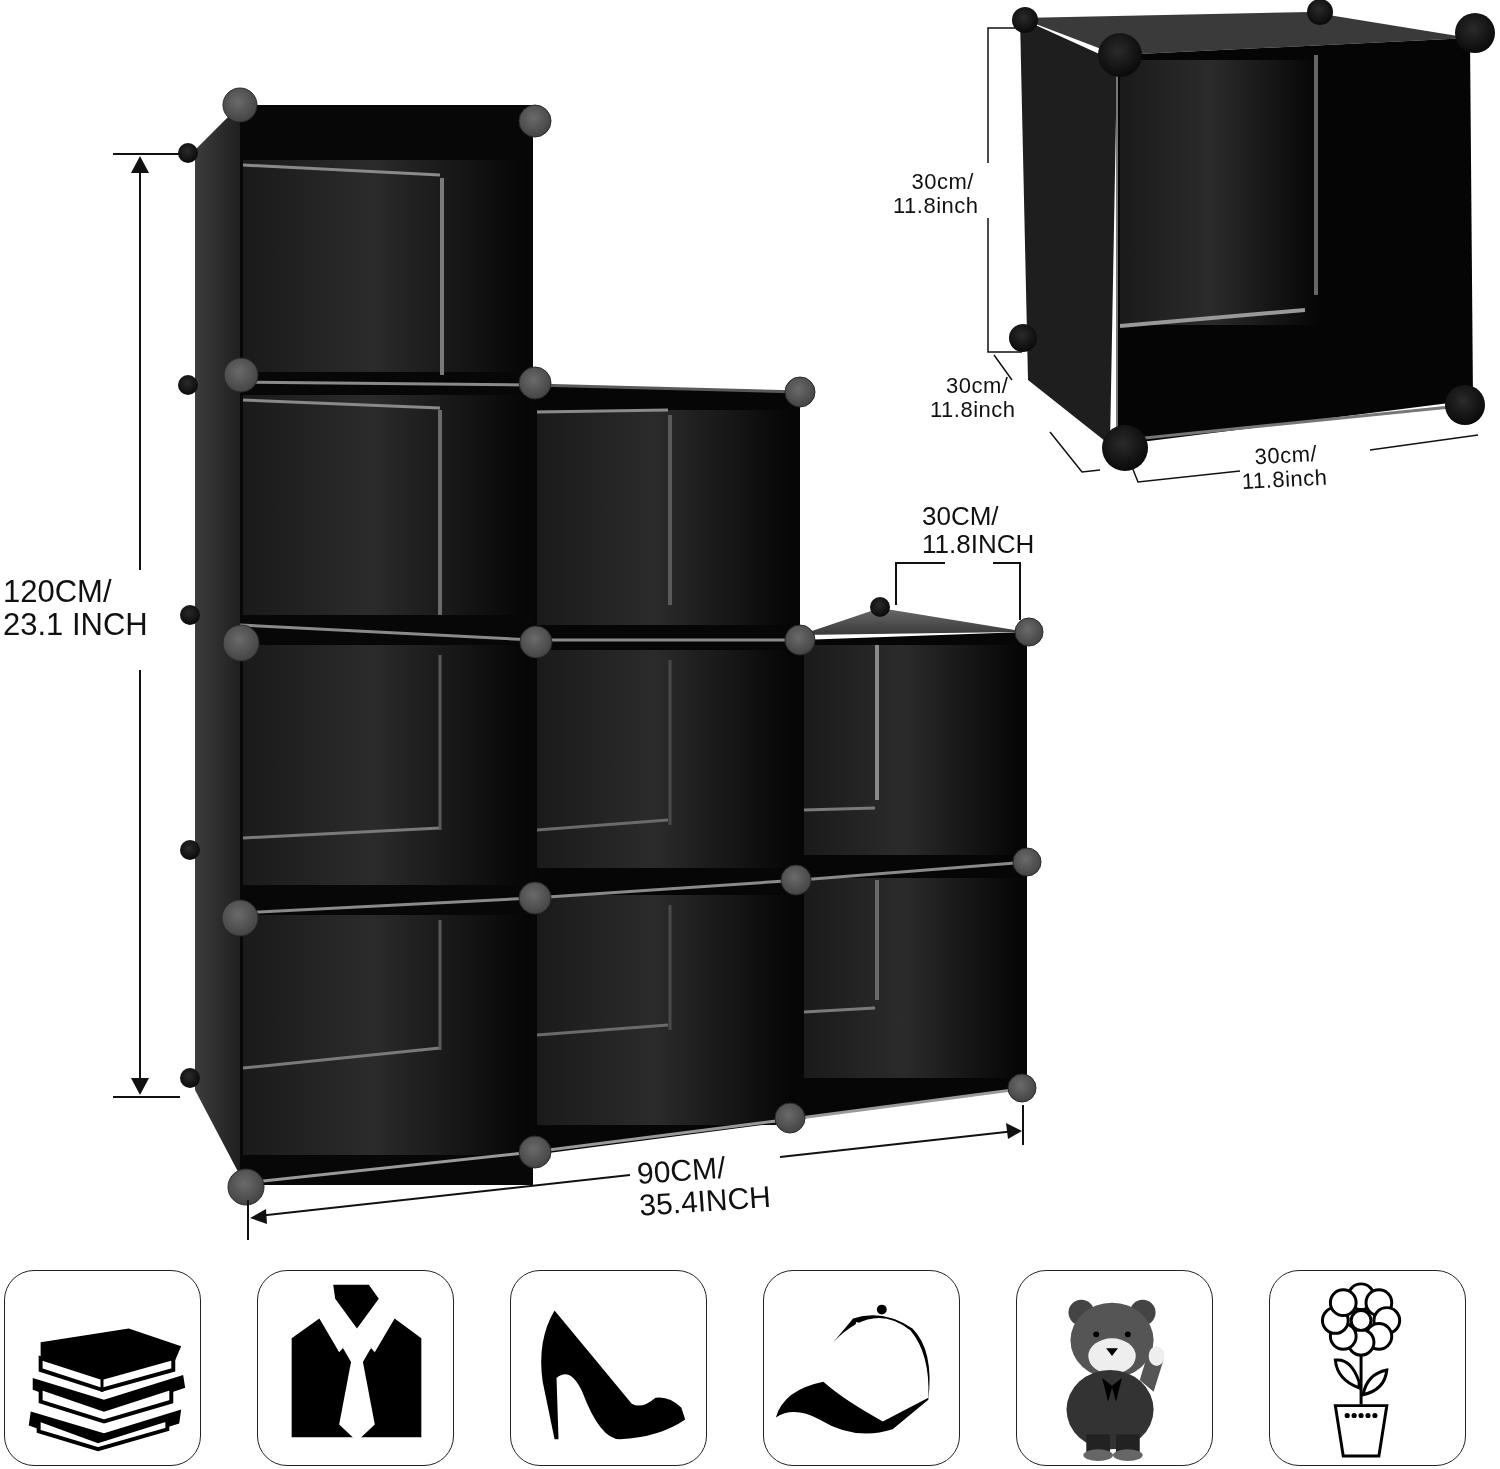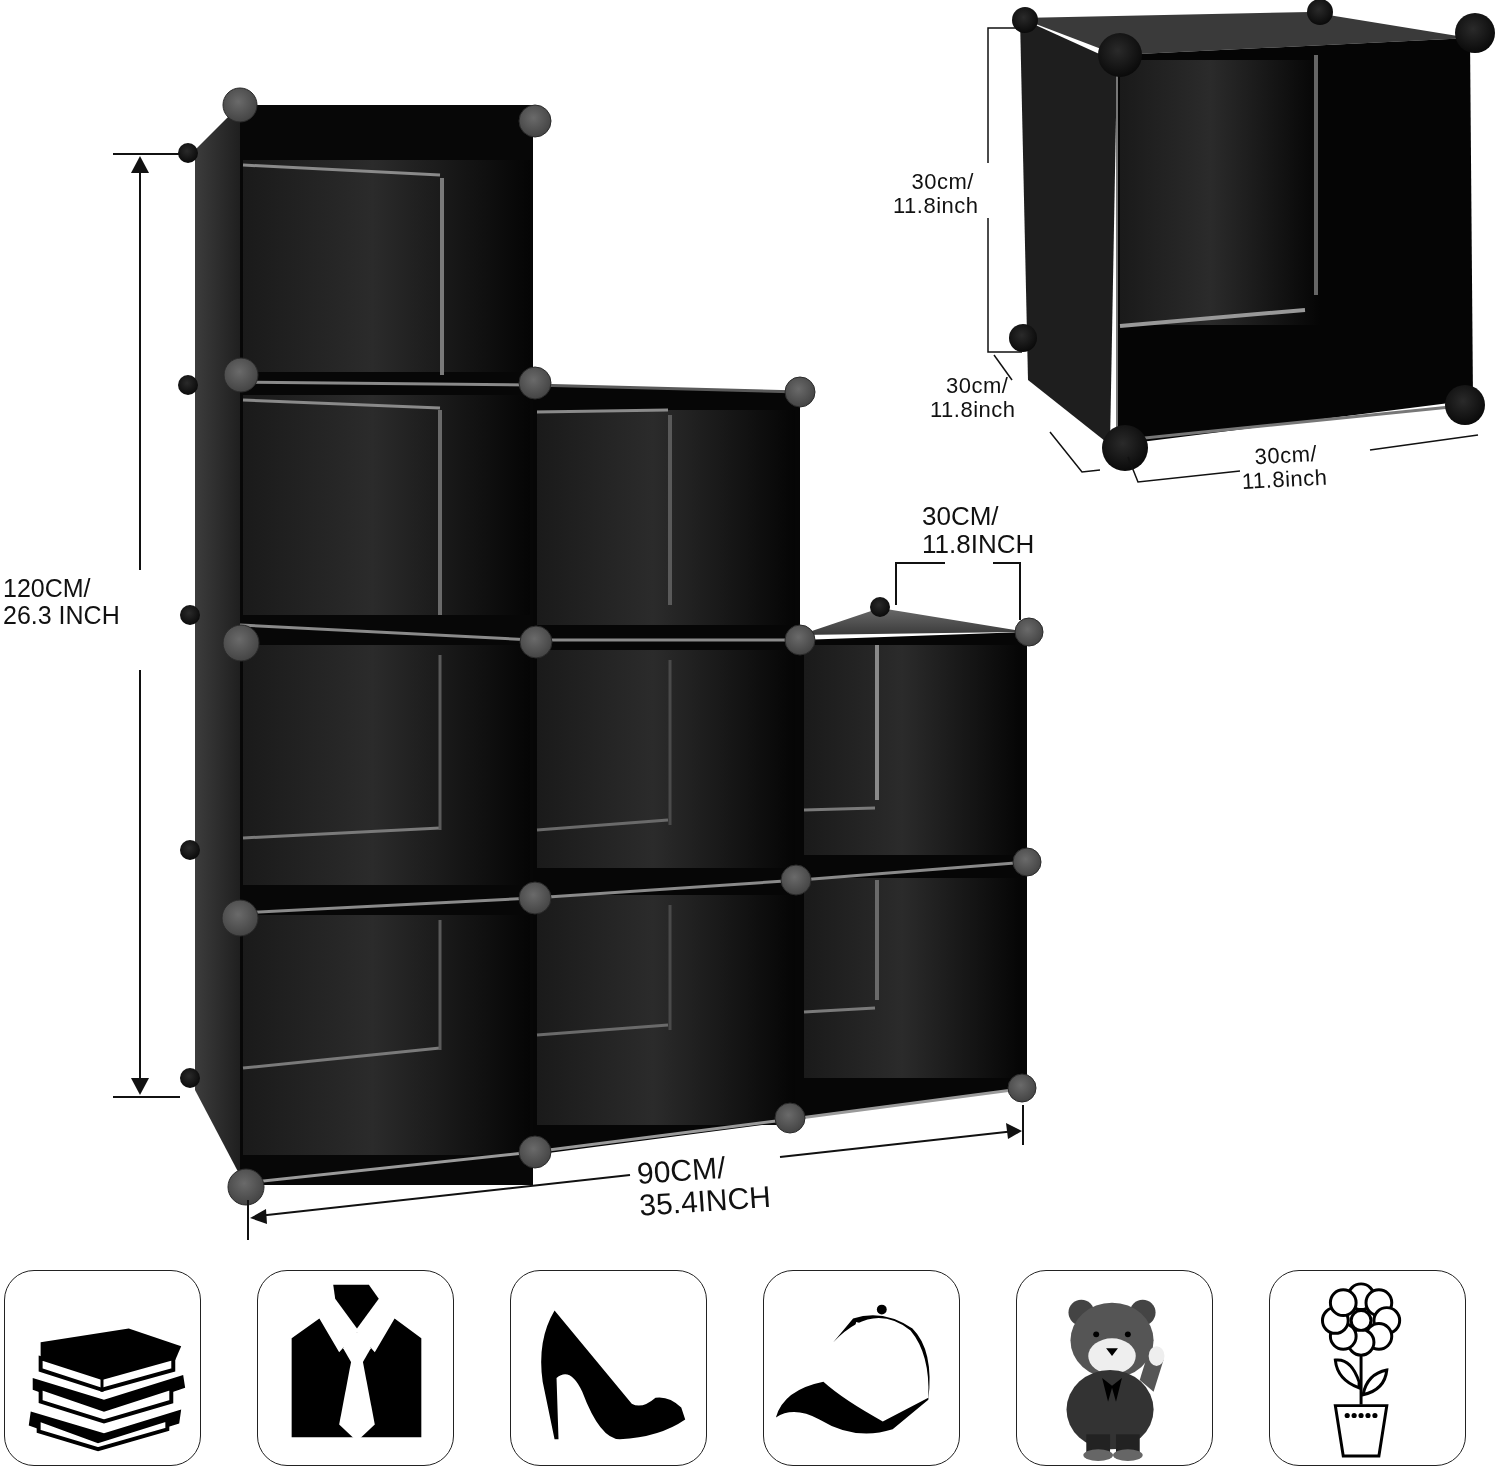--- a/index.html
+++ b/index.html
@@ -1,20 +1,20 @@
 <!DOCTYPE html>
 <html><head>
   <meta charset="utf-8">
   <style>
     html, body { margin: 0; padding: 0; background: #ffffff; }
     body { width: 1500px; height: 1469px; position: relative; overflow: hidden; font-family: "Liberation Sans", sans-serif; color: #111; }
     .scene { position: absolute; left: 0; top: 0; width: 1500px; height: 1469px; }
     .label { position: absolute; font-family: "Liberation Sans", sans-serif; color: #111; line-height: 1.08; white-space: nowrap; }
     .label span { display: block; }
-    .big { font-size: 25px; }
+    .big { font-size: 31px; }
     .mid { font-size: 24px; }
     .small { font-size: 22px; letter-spacing: 0.5px; }
     .icon-tile { position: absolute; top: 1270px; width: 197px; height: 196px; border: 1.5px solid #222; border-radius: 30px; background: #fff; box-sizing: border-box; }
     .icon-tile svg { position: absolute; left: 0; top: 0; width: 100%; height: 100%; }
   </style>
 </head>
 <body>
 
 <svg class="scene" viewBox="0 0 1500 1469" xmlns="http://www.w3.org/2000/svg">
   <defs>
@@ -178,21 +178,21 @@
       <polyline points="994,355 1012,380"></polyline>
       <polyline points="1050,432 1082,472 1100,470"></polyline>
       <polyline points="1128,457 1138,482 1240,471"></polyline>
       <polyline points="1370,450 1478,435"></polyline>
     </g>
   </g>
 </svg>
 
 <div class="label big" style="left:3px; top:575px;">
   <span>120CM/</span>
-  <span>26.3 INCH</span>
+  <span>23.1 INCH</span>
 </div>
 
 <div class="label big" style="left:636px; top:1158px; transform: rotate(-4deg); transform-origin: left top; font-size:30px;">
   <span>90CM/</span>
   <span>35.4INCH</span>
 </div>
 
 <div class="label mid" style="left:922px; top:502px; font-size:26px;">
   <span>30CM/</span>
   <span>11.8INCH</span>

